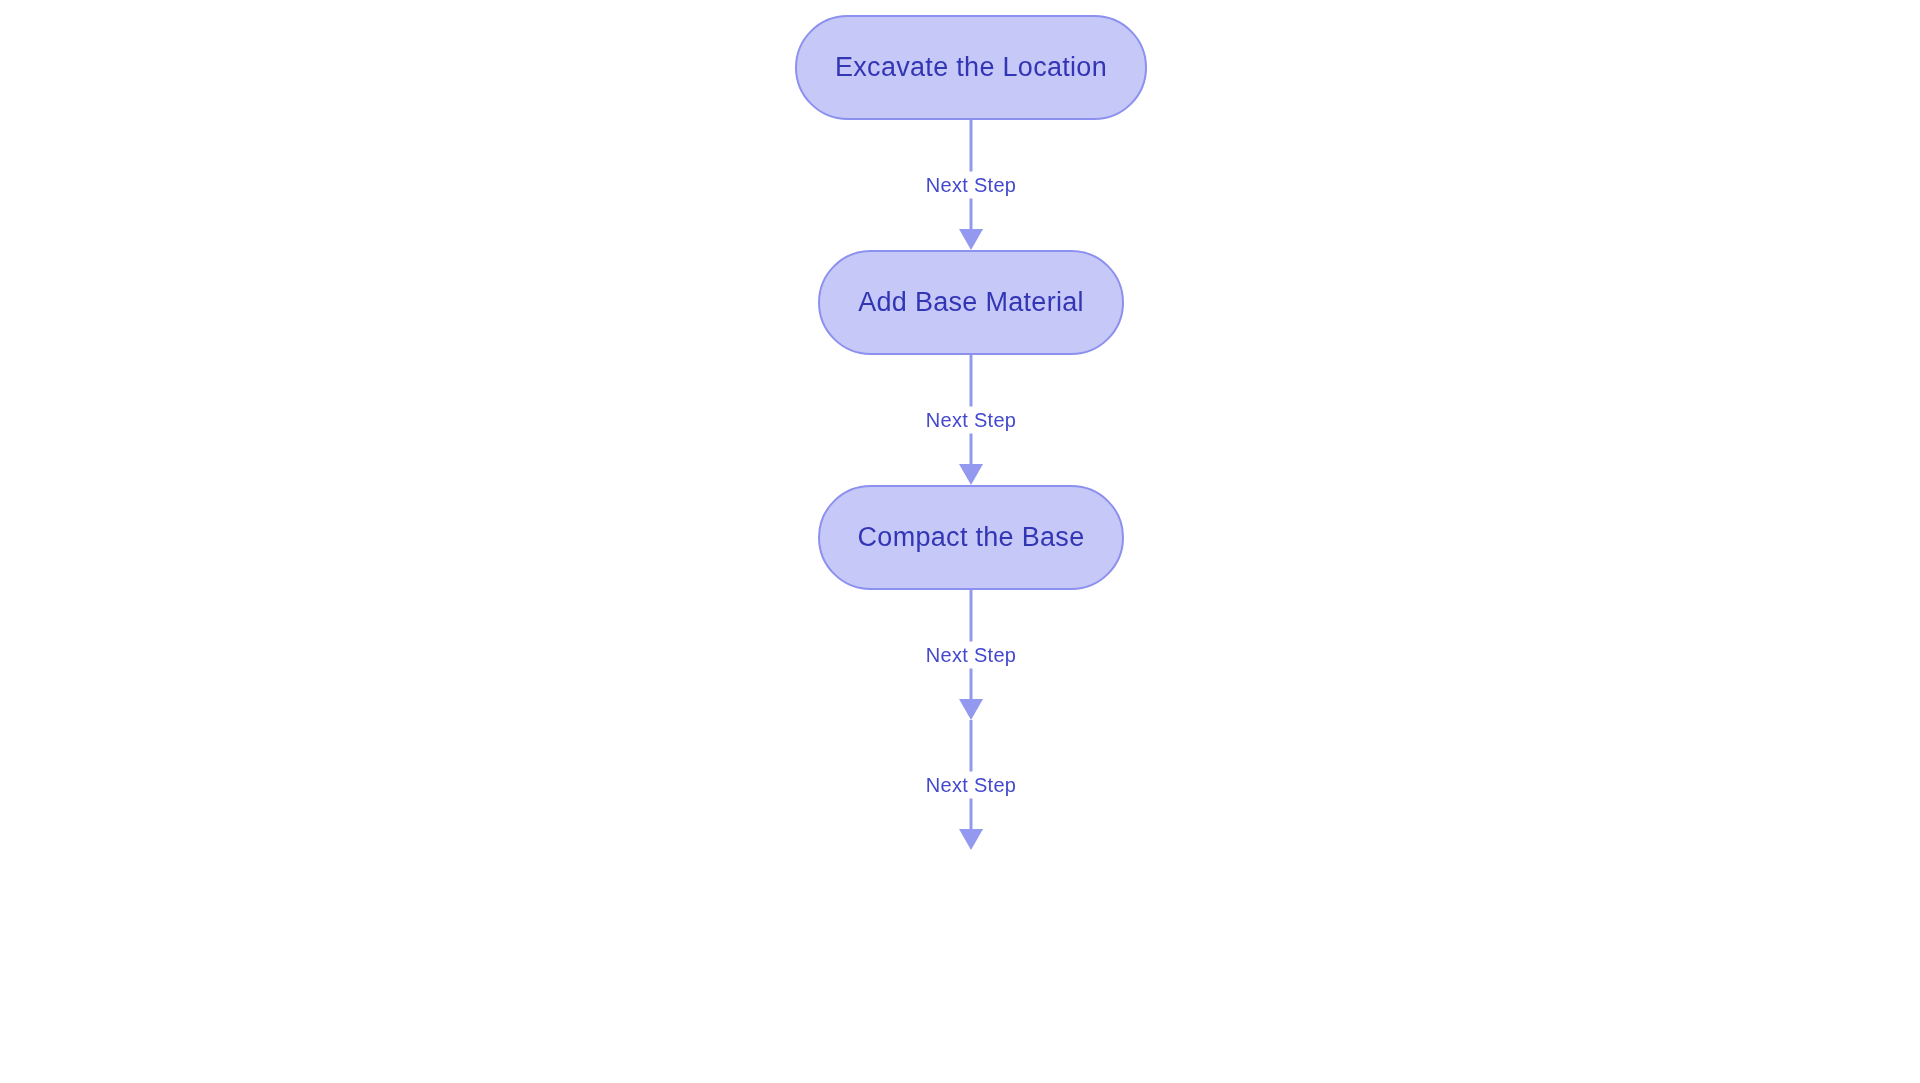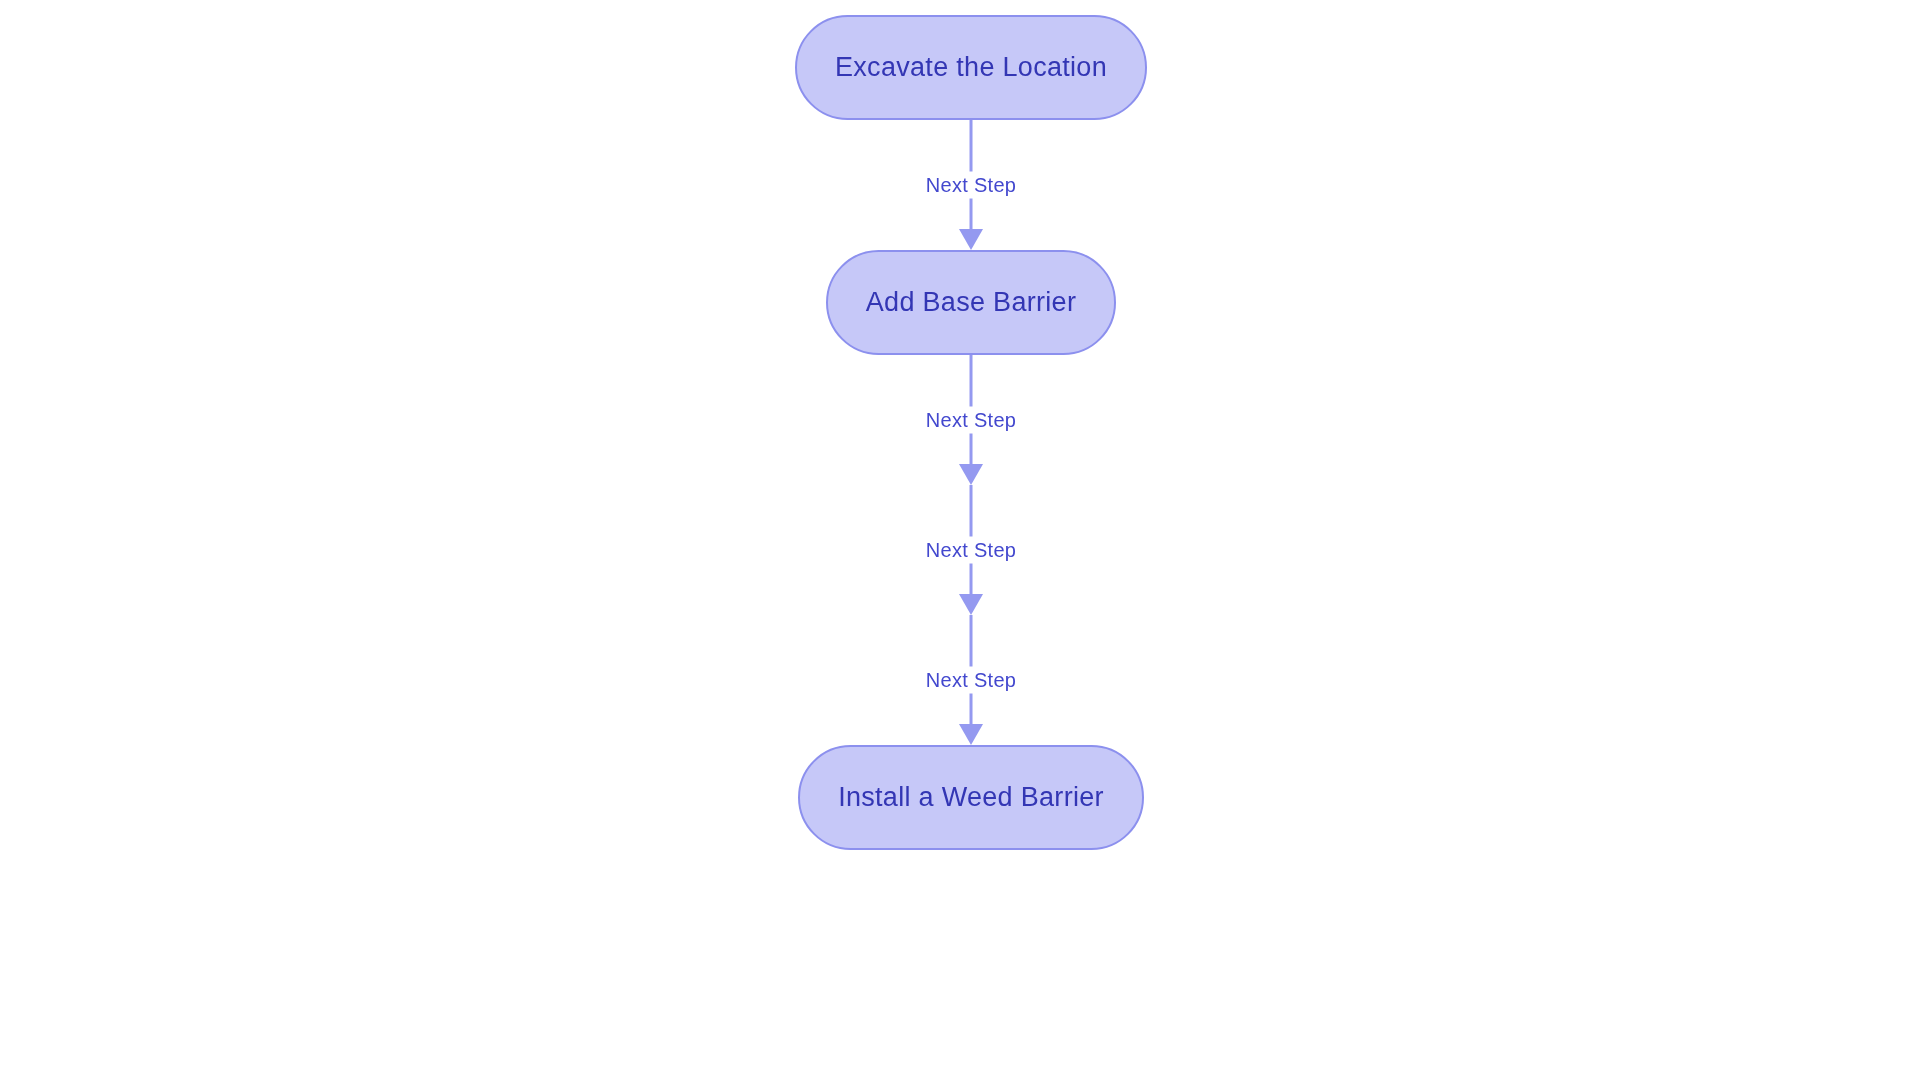--- a/index.html
+++ b/index.html
@@ -85,31 +85,31 @@
 <body>
 
 <div class="canvas">
   <div class="flow" id="flow">
       <div class="node">Excavate the Location</div>
       <div class="connector">
         <div class="edge-line"></div>
         <div class="arrow-head"></div>
         <div class="edge-label">Next Step</div>
       </div>
-      <div class="node">Add Base Barrier</div>
+      <div class="node">Add Base Material</div>
+      <div class="connector">
+        <div class="edge-line"></div>
+        <div class="arrow-head"></div>
+        <div class="edge-label">Next Step</div>
+      </div>
+      <div class="node">Compact the Base</div>
       <div class="connector">
         <div class="edge-line"></div>
         <div class="arrow-head"></div>
         <div class="edge-label">Next Step</div>
       </div>
       <div class="connector">
         <div class="edge-line"></div>
         <div class="arrow-head"></div>
         <div class="edge-label">Next Step</div>
       </div>
-      <div class="connector">
-        <div class="edge-line"></div>
-        <div class="arrow-head"></div>
-        <div class="edge-label">Next Step</div>
-      </div>
-      <div class="node">Install a Weed Barrier</div>
     </div>
 </div>
 
 </body></html>

